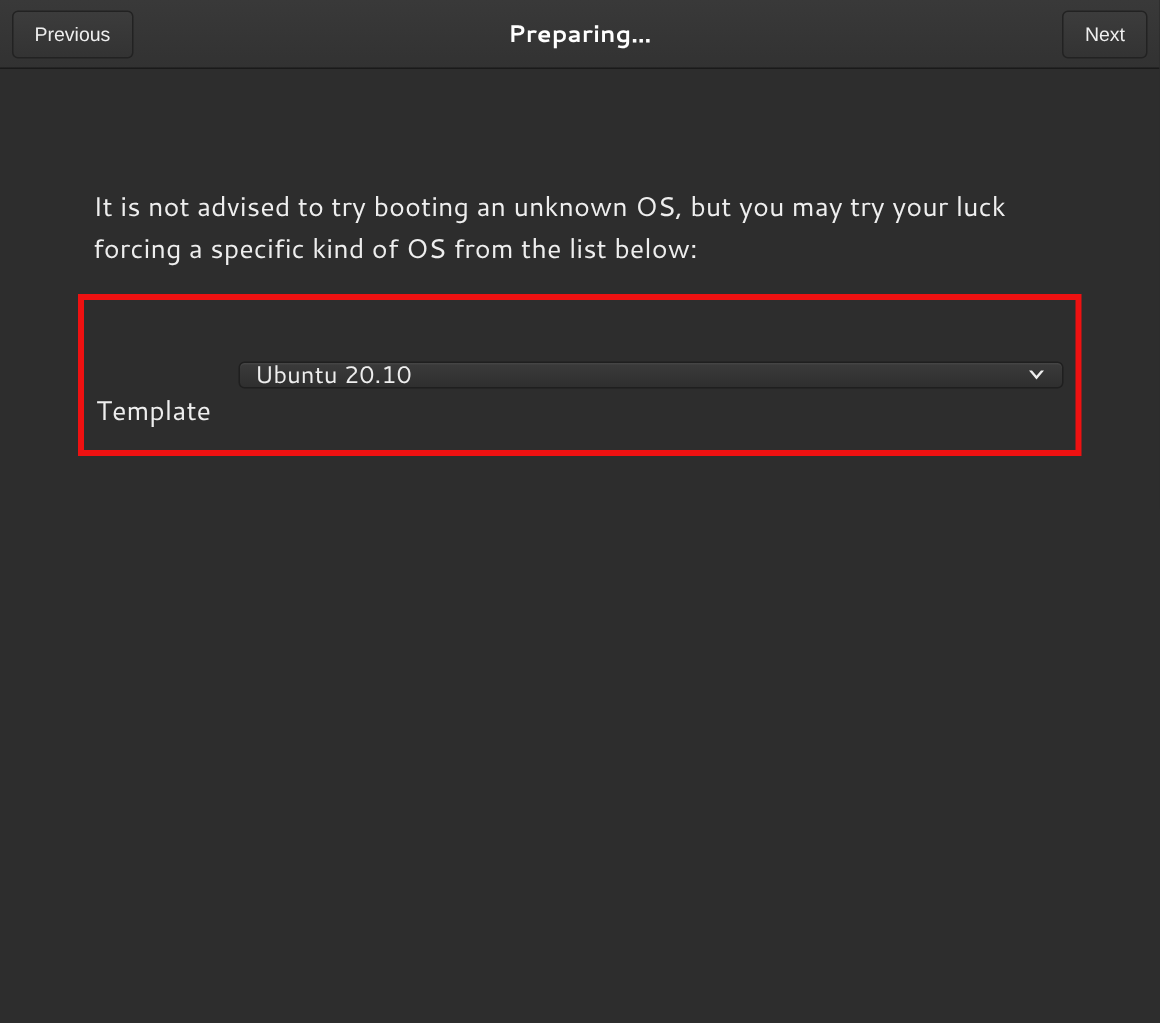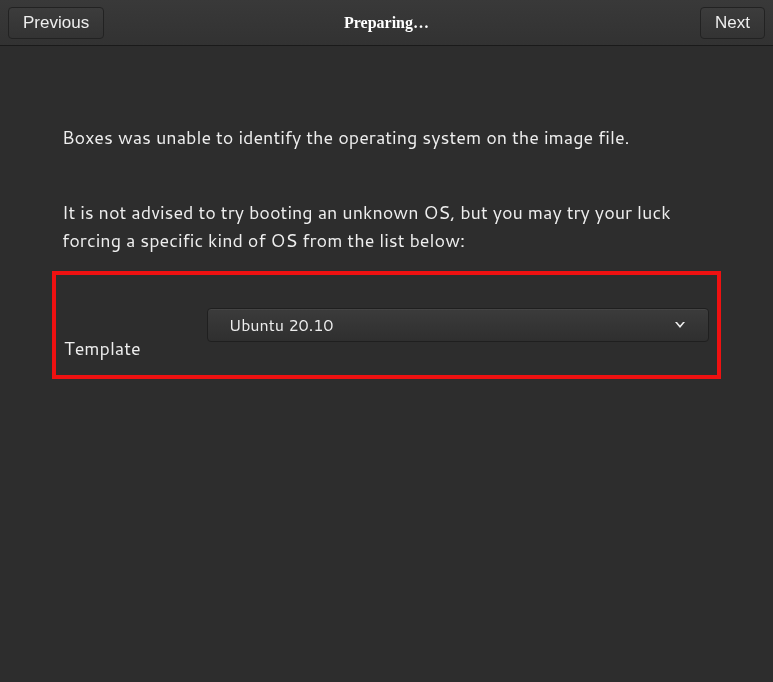--- a/index.html
+++ b/index.html
@@ -25,36 +25,35 @@
       align-items: center;
       justify-content: space-between;
       padding: 0 8px;
     }
     
     .header-button {
       background: linear-gradient(to bottom, #3c3c3c, #333333);
       border: 1px solid #222222;
       border-radius: 4px;
       color: #eeeeee;
-      font-size: 17px;
+      font-size: 13px;
       padding: 5px 14px;
       cursor: pointer;
       height: 32px;
       display: flex;
       align-items: center;
     }
     
     .header-title {
       font-size: 16px;
       font-weight: bold;
       color: #ffffff;
       position: absolute;
       left: 50%;
       transform: translateX(-50%);
-      font-family: Liberation Serif, serif;
     }
     
     .content-area {
       padding: 78px 62px 0 62px;
     }
     
     .message-primary {
       font-size: 18px;
       color: #eeeeee;
       line-height: 1.5;
@@ -80,31 +79,30 @@
     
     .template-label {
       font-size: 18px;
       color: #eeeeee;
       flex-shrink: 0;
       margin-top: 46px;
     }
     
     .template-dropdown {
       flex: 1;
-      height: 34px;
+      height: 18px;
       background: linear-gradient(to bottom, #3b3b3b, #2f2f2f);
       border: 1px solid #1f1f1f;
       border-radius: 4px;
       display: flex;
       align-items: center;
       justify-content: space-between;
-      padding: 0 21px;
+      padding: 0 10px;
       cursor: pointer;
       box-shadow: inset 0 1px 0 rgba(255,255,255,0.05);
-      margin-left: 48px;
     }
     
     .dropdown-value {
       font-size: 16px;
       color: #eeeeee;
     }
     
     .dropdown-arrow {
       width: 14px;
       height: 14px;
@@ -124,21 +122,20 @@
   <button class="header-button">
     <span>Previous</span>
   </button>
   <div class="header-title">Preparing…</div>
   <button class="header-button">
     <span>Next</span>
   </button>
 </div>
 
 <div class="content-area">
-  <div class="message-primary">Boxes was unable to identify the operating system on the image file.</div>
   <div class="message-secondary">It is not advised to try booting an unknown OS, but you may try your luck forcing a specific kind of OS from the list below:</div>
 
   <div class="template-row">
     <div class="template-label">Template</div>
     <div class="template-dropdown">
       <span class="dropdown-value">Ubuntu 20.10</span>
       <span class="dropdown-arrow">
         <svg width="12" height="12" viewBox="0 0 12 12">
           <path d="M6 9 L1 3 L3 3 L6 6.5 L9 3 L11 3 Z"></path>
         </svg>

